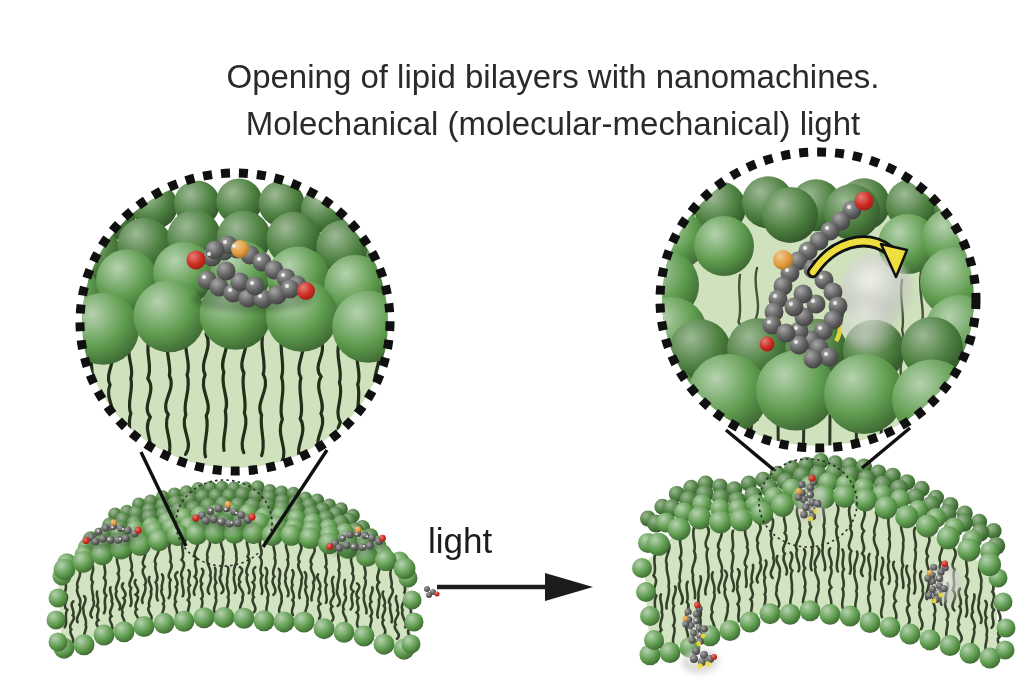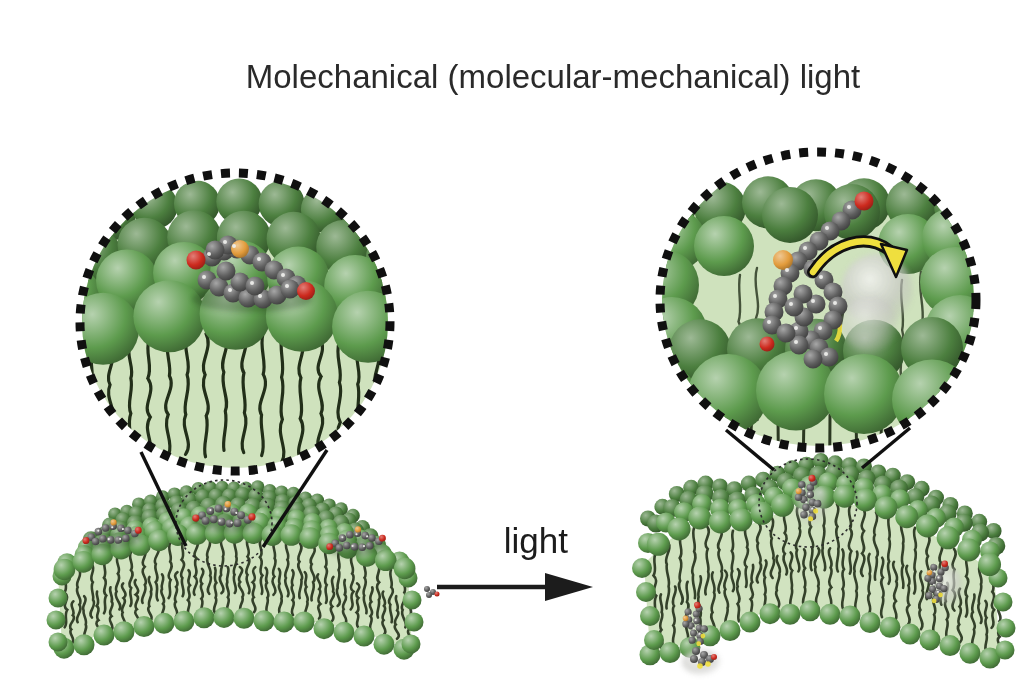--- a/index.html
+++ b/index.html
@@ -1,20 +1,20 @@
 <!DOCTYPE html>
 <html><head>
 <meta charset="utf-8">
 <style>
   html,body{margin:0;padding:0;background:#ffffff;}
   .stage{position:relative;width:1024px;height:681px;background:#ffffff;overflow:hidden;
          font-family:"Liberation Sans",sans-serif;}
   .title{position:absolute;left:82px;right:0;top:53px;text-align:center;
          font-size:33px;line-height:47px;color:#2a2a2a;}
-  .light-label{position:absolute;left:428px;top:521px;width:140px;text-align:right;
+  .light-label{position:absolute;left:428px;top:521px;width:140px;text-align:left;
          font-size:35px;color:#1c1c1c;}
   svg{position:absolute;left:0;top:0;}
 </style>
 </head>
 <body>
 
 <div class="stage">
 
   <svg id="art" width="1024" height="681" viewBox="0 0 1024 681">
     <defs id="defs">
@@ -784,17 +784,18 @@
         </g>
         <ellipse cx="818" cy="300" rx="158" ry="148" fill="none" stroke="#101010" stroke-width="9" stroke-dasharray="9 9"></ellipse>
       </g>
     <g id="gArrow">
         <line x1="437" y1="587" x2="548" y2="587" stroke="#1c1c1c" stroke-width="4.5"></line>
         <polygon points="545,573 593,587 545,601" fill="#1c1c1c"></polygon>
       </g>
   </svg>
 
   <div class="title">
+    <div>Opening of lipid bilayers with nanomachines.</div>
     <div>Molechanical (molecular-mechanical) light</div>
   </div>
 
   <div class="light-label">light</div>
 </div>
 
 </body></html>

